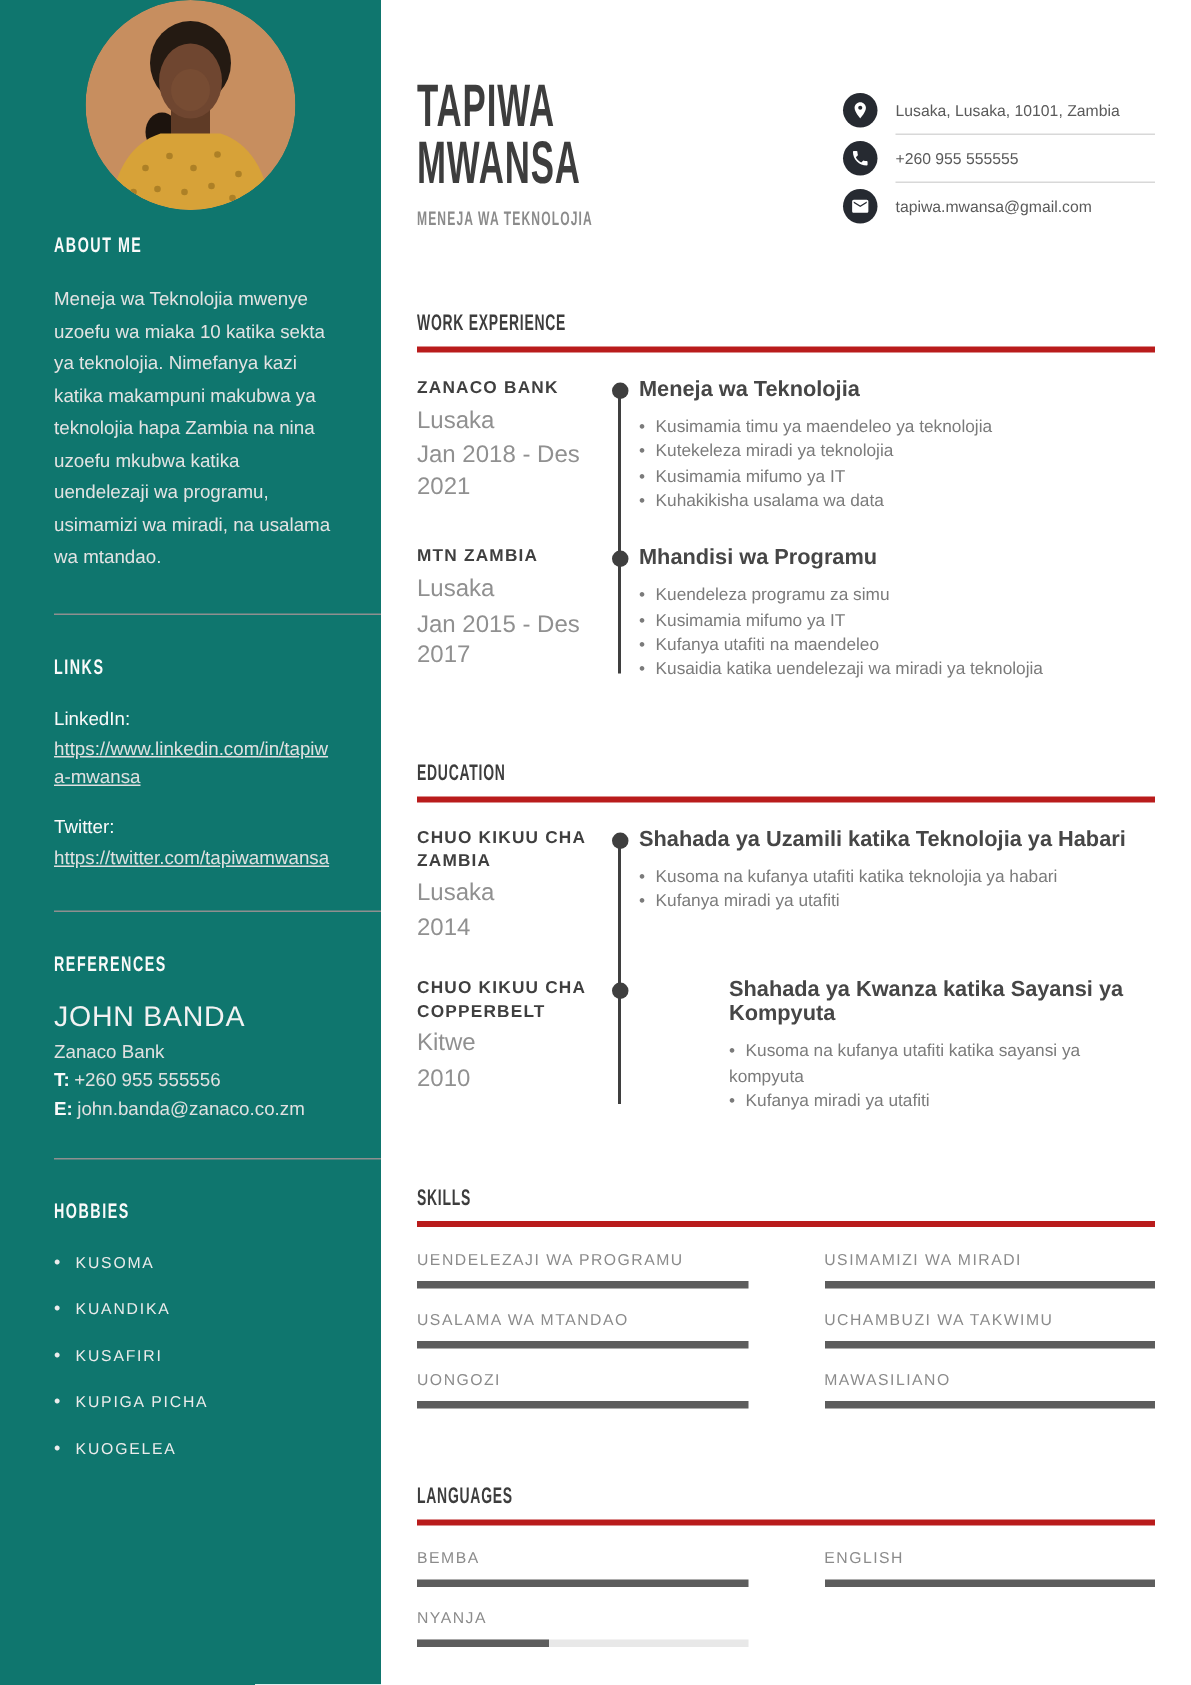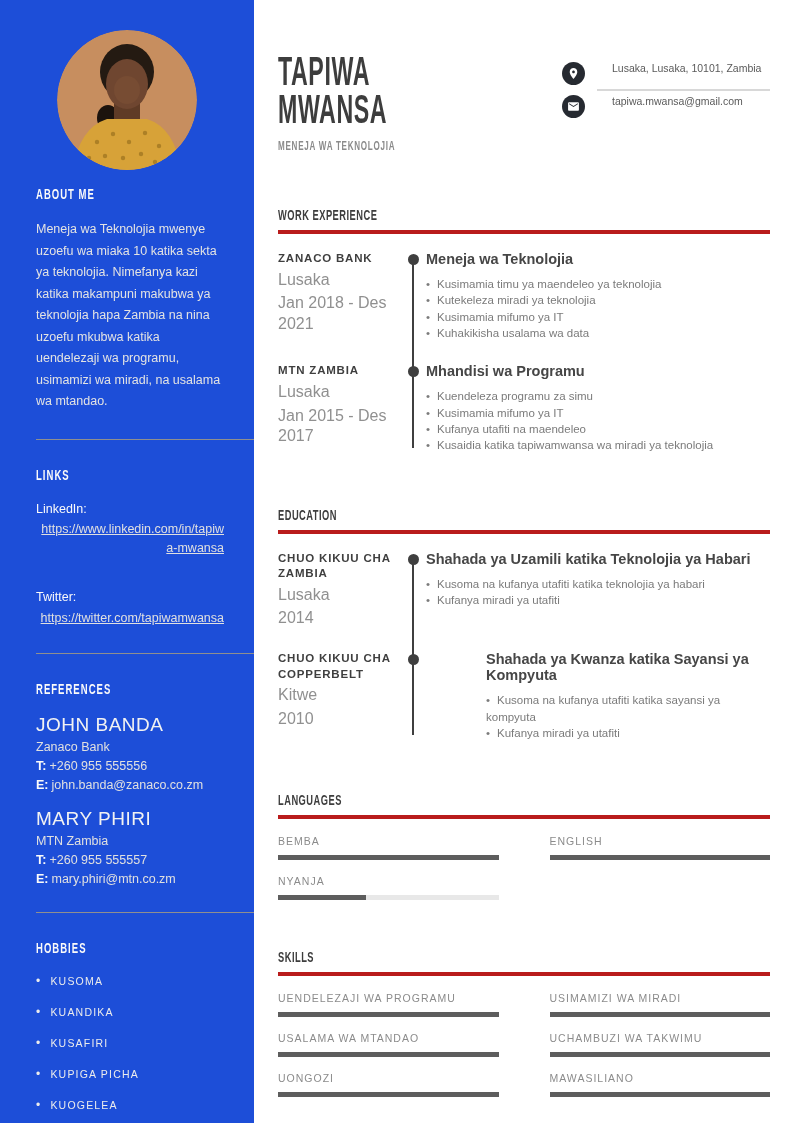--- a/index.html
+++ b/index.html
@@ -1,54 +1,54 @@
 <!DOCTYPE html>
 <html><head>
 <meta charset="utf-8">
 <style>
   * { margin:0; padding:0; box-sizing:border-box; }
   html,body { background:#ffffff; }
   body { font-family:"Liberation Sans", sans-serif; }
   .page { width:794px; height:1123px; display:flex; overflow:hidden; background:#fff; margin:0 auto; }
 
   
-  .sidebar { width:254px; flex:0 0 254px; background:#1d4ed8; color:#e6e6e6; padding-top:30px; }
+  .sidebar { width:254px; flex:0 0 254px; background:#0f766e; color:#e6e6e6; }
   .photo-wrap { width:140px; height:140px; margin:0 auto; border-radius:50%; overflow:hidden; }
   .photo-wrap svg { display:block; }
   .side-sec { padding:0 30px 0 36px; }
   .side-title { display:inline-block; font-weight:700; font-size:14px; letter-spacing:1.5px; color:#fafafa;
                 transform:scaleX(0.68); transform-origin:0 60%; white-space:nowrap; }
   .side-divider { height:1px; background:#8f8f8f; margin:26px 0 26px 36px; }
   .about-text { margin-top:16px; font-size:12.5px; line-height:1.72; color:#e3e3e3; }
 
-  .link-item { margin-top:30px; font-size:12.5px; line-height:1.5; }
+  .link-item { margin-top:14px; font-size:12.5px; line-height:1.5; }
   .link-item:first-of-type { margin-top:16px; }
   .link-label { font-weight:400; color:#fafafa; }
-  .link-url { color:#e0e0e0; text-decoration:underline; word-break:break-all; display:block; margin-top:2px;text-align:right; }
+  .link-url { color:#e0e0e0; text-decoration:underline; word-break:break-all; display:block; margin-top:2px; }
 
   .ref-item { margin-top:16px; }
   .ref-name { font-size:19px; font-weight:400; letter-spacing:0.5px; color:#f2f2f2; }
   .ref-company { font-size:12.5px; color:#e0e0e0; margin-top:4px; }
   .ref-line { font-size:12.5px; color:#e0e0e0; margin-top:5px; }
   .ref-line .lbl { font-weight:700; color:#fafafa; margin-right:3px; }
 
   .hobby-list { list-style:none; }
   .hobby-list li { font-size:10.5px; letter-spacing:1.2px; color:#ececec; margin-top:17px; }
   .hobby-list li::before { content:"•"; margin-right:9px; font-size:12px; }
 
   
   .main { flex:1; padding:52px 24px 0 24px; }
   .top-header { display:flex; justify-content:space-between; }
   .name-block { flex:1; }
   .big-name { font-size:40px; line-height:0.95; font-weight:700; color:#3d3d3d; letter-spacing:1px;
               transform:scaleX(0.58); transform-origin:0 0; white-space:nowrap; }
   .job-subtitle { display:inline-block; margin-top:10px; font-size:13px; font-weight:700; letter-spacing:1.2px;
                   color:#8b8b8b; transform:scaleX(0.62); transform-origin:0 60%; white-space:nowrap; }
   .contact-block { width:208px; flex:0 0 208px; margin-top:6px; }
-  .contact-row { display:flex; gap:27px; padding:4px 0; }
+  .contact-row { display:flex; align-items:center; gap:12px; padding:4px 0; }
   .contact-sep { height:1px; background:#d8d8d8; margin-left:35px; }
   .cicon { width:23px; height:23px; border-radius:50%; background:#262a31; flex:0 0 23px;
            display:flex; align-items:center; justify-content:center; }
   .cicon svg { width:13px; height:13px; fill:#ffffff; }
   .contact-text { font-size:10.5px; color:#5a5a5a; }
 
   .sec { margin-top:52px; }
   .sec-head { border-bottom:4px solid #b91c1c; padding-bottom:6px; }
   .sec-title { display:inline-block; font-size:15px; font-weight:700; letter-spacing:0.8px; color:#3d3d3d;
                transform:scaleX(0.62); transform-origin:0 60%; white-space:nowrap; }
@@ -139,30 +139,20 @@
         <div class="ref-name">JOHN BANDA</div>
         <div class="ref-company">Zanaco Bank</div>
         <div class="ref-line">
           <span class="lbl">T:</span><span>+260 955 555556</span>
         </div>
         <div class="ref-line">
           <span class="lbl">E:</span><span>john.banda@zanaco.co.zm</span>
         </div>
       </div>
 
-      <div class="ref-item">
-        <div class="ref-name">MARY PHIRI</div>
-        <div class="ref-company">MTN Zambia</div>
-        <div class="ref-line">
-          <span class="lbl">T:</span><span>+260 955 555557</span>
-        </div>
-        <div class="ref-line">
-          <span class="lbl">E:</span><span>mary.phiri@mtn.co.zm</span>
-        </div>
-      </div>
     </section>
 
     <div class="side-divider"></div>
 
     <section class="side-sec">
       <span class="side-title">HOBBIES</span>
       <ul class="hobby-list">
         <li>KUSOMA</li>
         <li>KUANDIKA</li>
         <li>KUSAFIRI</li>
@@ -186,20 +176,28 @@
       <div class="contact-block">
         <div class="contact-row">
           <span class="cicon">
             <svg viewBox="0 0 24 24">
                 <path d="M12 2C8.13 2 5 5.13 5 9c0 5.25 7 13 7 13s7-7.75 7-13c0-3.87-3.13-7-7-7zm0 9.5c-1.38 0-2.5-1.12-2.5-2.5s1.12-2.5 2.5-2.5 2.5 1.12 2.5 2.5-1.12 2.5-2.5 2.5z"></path>
               </svg>
           </span>
           <span class="contact-text">Lusaka, Lusaka, 10101, Zambia</span>
         </div>
         <div class="contact-sep"></div>
+        <div class="contact-row">
+          <span class="cicon">
+            <svg viewBox="0 0 24 24">
+                <path d="M6.62 10.79c1.44 2.83 3.76 5.14 6.59 6.59l2.2-2.2c.27-.27.67-.36 1.02-.24 1.12.37 2.33.57 3.57.57.55 0 1 .45 1 1V20c0 .55-.45 1-1 1-9.39 0-17-7.61-17-17 0-.55.45-1 1-1h3.5c.55 0 1 .45 1 1 0 1.25.2 2.45.57 3.57.11.35.03.74-.25 1.02l-2.2 2.2z"></path>
+              </svg>
+          </span>
+          <span class="contact-text">+260 955 555555</span>
+        </div>
         <div class="contact-sep"></div>
         <div class="contact-row">
           <span class="cicon">
             <svg viewBox="0 0 24 24">
                 <path d="M20 4H4c-1.1 0-1.99.9-1.99 2L2 18c0 1.1.9 2 2 2h16c1.1 0 2-.9 2-2V6c0-1.1-.9-2-2-2zm0 4l-8 5-8-5V6l8 5 8-5v2z"></path>
               </svg>
           </span>
           <span class="contact-text">tapiwa.mwansa@gmail.com</span>
         </div>
       </div>
@@ -235,21 +233,21 @@
             <div class="entry-meta">Lusaka</div>
             <div class="entry-meta">Jan 2015 - Des 2017</div>
           </div>
           <div></div>
           <div>
             <div class="entry-role">Mhandisi wa Programu</div>
             <ul class="entry-bullets">
               <li>Kuendeleza programu za simu</li>
               <li>Kusimamia mifumo ya IT</li>
               <li>Kufanya utafiti na maendeleo</li>
-              <li>Kusaidia katika tapiwamwansa wa miradi ya teknolojia</li>
+              <li>Kusaidia katika uendelezaji wa miradi ya teknolojia</li>
             </ul>
           </div>
         </div>
 
       </div>
     </section>
 
     <section class="sec" style="">
       <div class="sec-head">
         <span class="sec-title">EDUCATION</span>
@@ -284,20 +282,64 @@
             <ul class="entry-bullets">
               <li>Kusoma na kufanya utafiti katika sayansi ya kompyuta</li>
               <li>Kufanya miradi ya utafiti</li>
             </ul>
           </div>
         </div>
 
       </div>
     </section>
 
+    <section class="sec" style="margin-top:48px;">
+      <div class="sec-head">
+        <span class="sec-title">SKILLS</span>
+      </div>
+      <div class="grid2">
+        <div>
+          <div class="meter-label">UENDELEZAJI WA PROGRAMU</div>
+          <div class="meter-bar">
+              <div class="meter-fill" style="width: 100%;"></div>
+            </div>
+        </div>
+        <div>
+          <div class="meter-label">USIMAMIZI WA MIRADI</div>
+          <div class="meter-bar">
+              <div class="meter-fill" style="width: 100%;"></div>
+            </div>
+        </div>
+        <div>
+          <div class="meter-label">USALAMA WA MTANDAO</div>
+          <div class="meter-bar">
+              <div class="meter-fill" style="width: 100%;"></div>
+            </div>
+        </div>
+        <div>
+          <div class="meter-label">UCHAMBUZI WA TAKWIMU</div>
+          <div class="meter-bar">
+              <div class="meter-fill" style="width: 100%;"></div>
+            </div>
+        </div>
+        <div>
+          <div class="meter-label">UONGOZI</div>
+          <div class="meter-bar">
+              <div class="meter-fill" style="width: 100%;"></div>
+            </div>
+        </div>
+        <div>
+          <div class="meter-label">MAWASILIANO</div>
+          <div class="meter-bar">
+              <div class="meter-fill" style="width: 100%;"></div>
+            </div>
+        </div>
+      </div>
+    </section>
+
     <section class="sec" style="margin-top:50px;">
       <div class="sec-head">
         <span class="sec-title">LANGUAGES</span>
       </div>
       <div class="grid2">
         <div>
           <div class="meter-label">BEMBA</div>
           <div class="meter-bar">
               <div class="meter-fill" style="width: 100%;"></div>
             </div>
@@ -310,58 +352,14 @@
         </div>
         <div>
           <div class="meter-label">NYANJA</div>
           <div class="meter-bar">
               <div class="meter-fill" style="width: 40%;"></div>
             </div>
         </div>
       </div>
     </section>
 
-    <section class="sec" style="margin-top:48px;">
-      <div class="sec-head">
-        <span class="sec-title">SKILLS</span>
-      </div>
-      <div class="grid2">
-        <div>
-          <div class="meter-label">UENDELEZAJI WA PROGRAMU</div>
-          <div class="meter-bar">
-              <div class="meter-fill" style="width: 100%;"></div>
-            </div>
-        </div>
-        <div>
-          <div class="meter-label">USIMAMIZI WA MIRADI</div>
-          <div class="meter-bar">
-              <div class="meter-fill" style="width: 100%;"></div>
-            </div>
-        </div>
-        <div>
-          <div class="meter-label">USALAMA WA MTANDAO</div>
-          <div class="meter-bar">
-              <div class="meter-fill" style="width: 100%;"></div>
-            </div>
-        </div>
-        <div>
-          <div class="meter-label">UCHAMBUZI WA TAKWIMU</div>
-          <div class="meter-bar">
-              <div class="meter-fill" style="width: 100%;"></div>
-            </div>
-        </div>
-        <div>
-          <div class="meter-label">UONGOZI</div>
-          <div class="meter-bar">
-              <div class="meter-fill" style="width: 100%;"></div>
-            </div>
-        </div>
-        <div>
-          <div class="meter-label">MAWASILIANO</div>
-          <div class="meter-bar">
-              <div class="meter-fill" style="width: 100%;"></div>
-            </div>
-        </div>
-      </div>
-    </section>
-
   </main>
 </div>
 
 </body></html>

